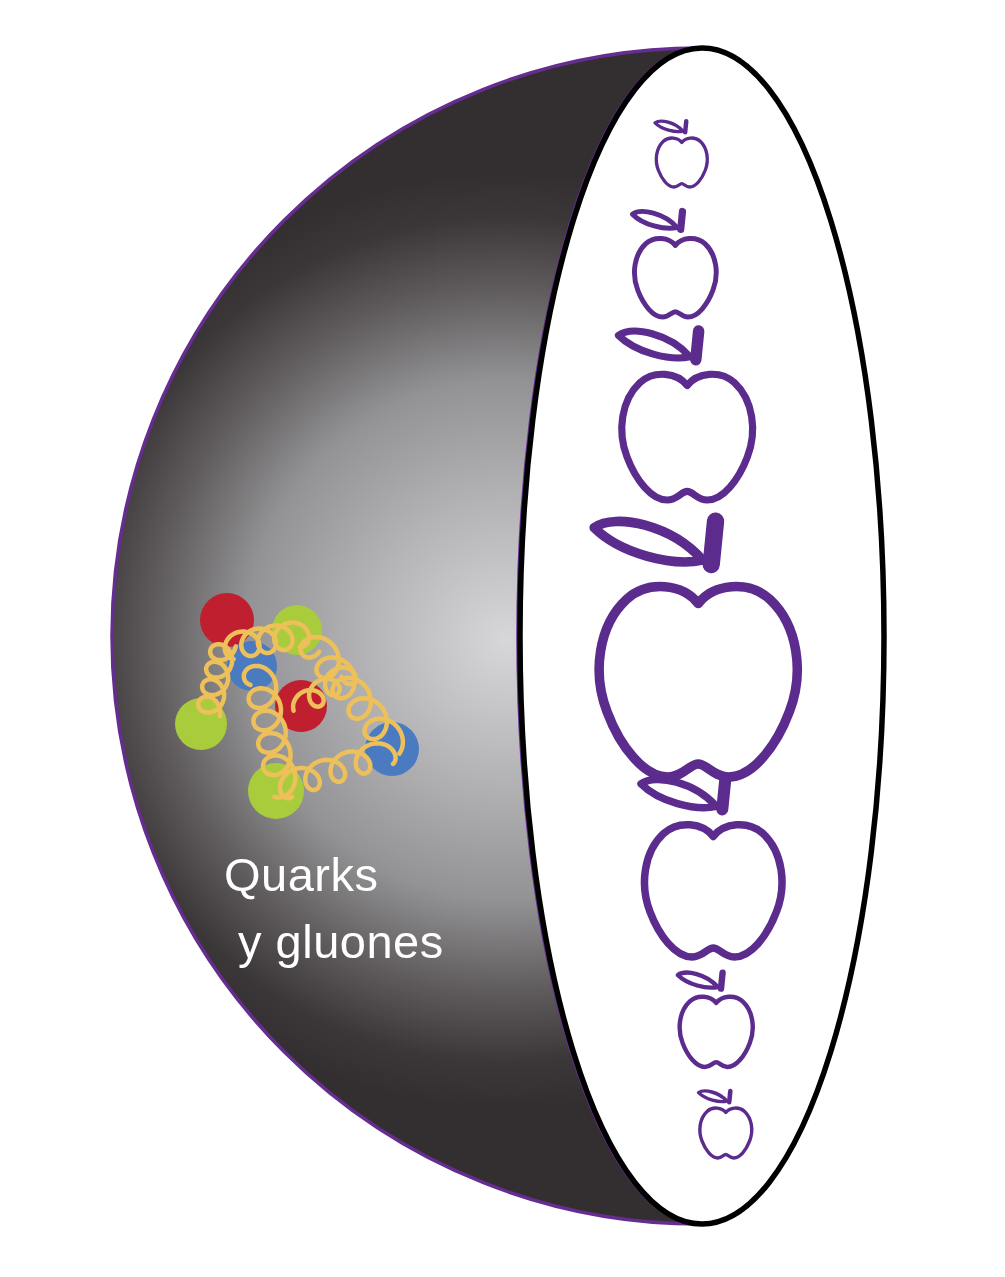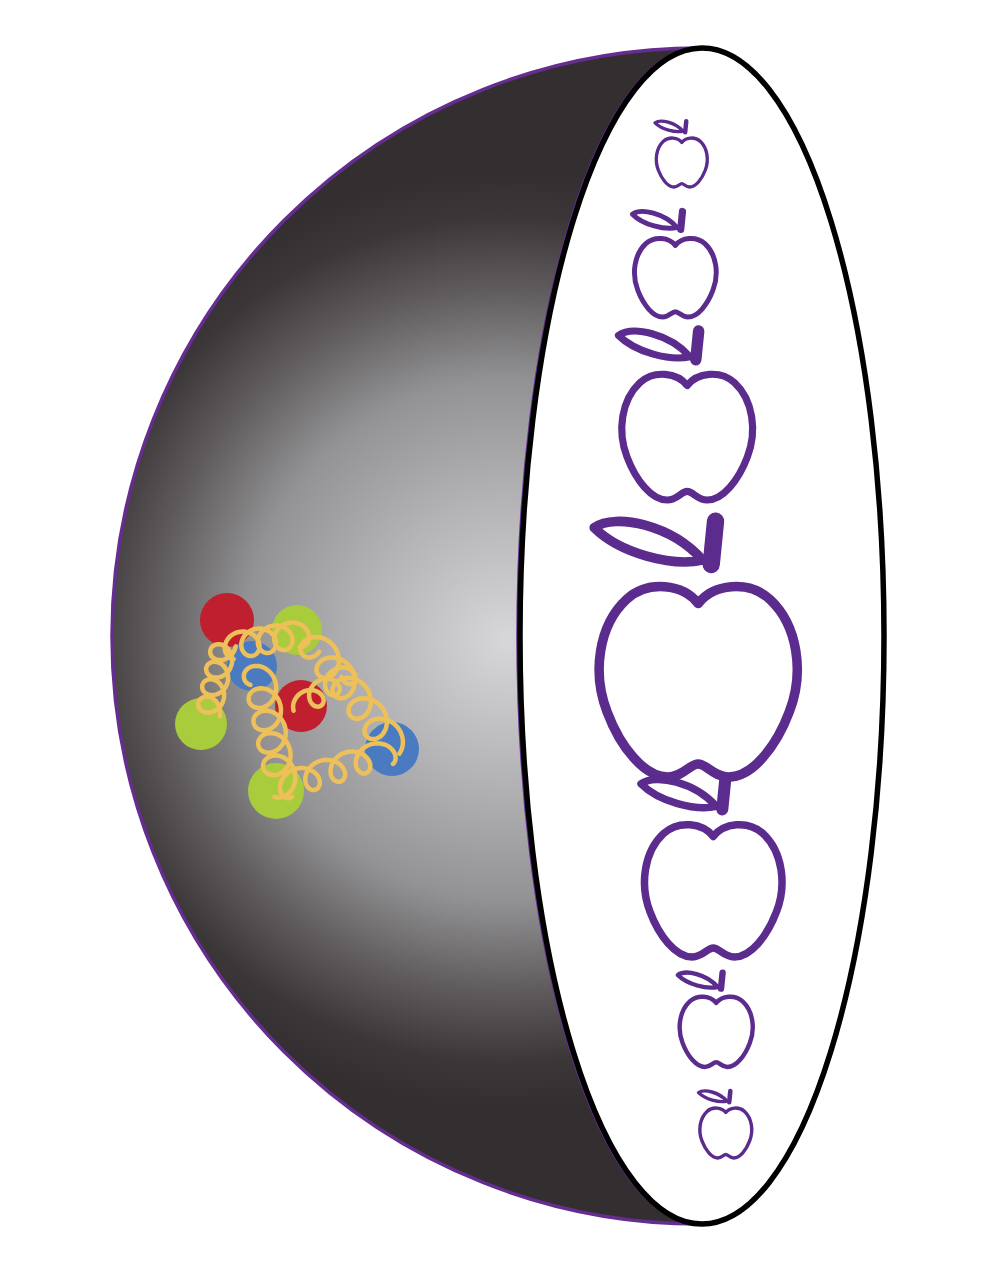--- a/index.html
+++ b/index.html
@@ -88,13 +88,17 @@
     <g id="gluons" fill="none" stroke="var(--gluon-gold, #edc05a)" stroke-width="4.5" stroke-linecap="round" stroke-linejoin="round">
         <path d="M233.6 659.0L232.0 658.7L230.4 658.1L229.0 657.2L227.7 656.0L226.6 654.5L225.7 652.9L225.1 651.0L224.8 649.1L224.8 647.0L225.1 644.9L225.8 642.8L226.7 640.7L228.0 638.8L229.5 637.0L231.3 635.4L233.3 634.1L235.5 633.0L237.8 632.2L240.2 631.7L242.6 631.5L245.1 631.6L247.5 632.1L249.7 632.9L251.8 633.9L253.8 635.2L255.5 636.7L256.9 638.4L258.0 640.2L258.9 642.2L259.4 644.1L259.6 646.1L259.4 648.0L259.0 649.8L258.3 651.4L257.4 652.8L256.2 654.0L254.8 655.0L253.3 655.6L251.7 656.0L250.1 656.0L248.5 655.7L246.9 655.1L245.5 654.2L244.2 653.0L243.1 651.5L242.2 649.9L241.6 648.0L241.3 646.1L241.3 644.0L241.6 641.9L242.3 639.8L243.2 637.7L244.5 635.8L246.0 634.0L247.8 632.4L249.8 631.1L252.0 630.0L254.3 629.2L256.7 628.7L259.1 628.5L261.6 628.6L264.0 629.1L266.2 629.9L268.3 630.9L270.3 632.2L272.0 633.7L273.4 635.4L274.5 637.2L275.4 639.2L275.9 641.1L276.1 643.1L275.9 645.0L275.5 646.8L274.8 648.4L273.9 649.8L272.7 651.0L271.3 652.0L269.8 652.6L268.2 653.0L266.6 653.0L265.0 652.7L263.4 652.1L262.0 651.2L260.7 650.0L259.6 648.5L258.7 646.9L258.1 645.0L257.8 643.1L257.8 641.0L258.1 638.9L258.8 636.8L259.7 634.7L261.0 632.8L262.5 631.0L264.3 629.4L266.3 628.1L268.5 627.0L270.8 626.2L273.2 625.7L275.6 625.5L278.1 625.6L280.5 626.1L282.7 626.9L284.8 627.9L286.8 629.2L288.5 630.7L289.9 632.4L291.0 634.2L291.9 636.2L292.4 638.1L292.6 640.1L292.4 642.0L292.0 643.8L291.3 645.4L290.4 646.8L289.2 648.0L287.8 649.0L286.3 649.6L284.7 650.0L283.1 650.0L281.5 649.7L279.9 649.1L278.5 648.2L277.2 647.0L276.1 645.5L275.2 643.9L274.6 642.0L274.3 640.1L274.3 638.0L274.6 635.9L275.3 633.8L276.2 631.7L277.5 629.8L279.0 628.0L280.8 626.4L282.8 625.1L285.0 624.0L287.3 623.2L289.7 622.7L292.1 622.5L294.6 622.6L297.0 623.1L299.2 623.9L301.3 624.9L303.3 626.2L305.0 627.7L306.4 629.4L307.5 631.2L308.4 633.2L308.9 635.1L309.1 637.1L308.9 639.0L308.5 640.8L307.8 642.4L306.9 643.8L305.7 645.0L304.3 646.0L302.8 646.6L301.2 647.0L299.6 647.0"></path>
         <path d="M235.8 646.4L235.1 648.6L234.2 650.8L233.1 652.8L231.7 654.6L230.1 656.2L228.4 657.5L226.5 658.6L224.6 659.4L222.6 659.9L220.6 660.1L218.7 660.1L216.9 659.7L215.2 659.1L213.8 658.2L212.5 657.2L211.5 656.0L210.7 654.7L210.3 653.2L210.1 651.8L210.2 650.4L210.7 649.0L211.4 647.7L212.3 646.6L213.5 645.7L214.9 644.9L216.4 644.5L218.1 644.3L219.8 644.3L221.6 644.7L223.4 645.4L225.1 646.3L226.7 647.6L228.2 649.0L229.4 650.8L230.5 652.7L231.3 654.8L231.9 657.0L232.1 659.3L232.1 661.6L231.8 663.9L231.1 666.1L230.2 668.3L229.1 670.3L227.7 672.1L226.1 673.7L224.4 675.0L222.5 676.1L220.6 676.9L218.6 677.4L216.6 677.6L214.7 677.6L212.9 677.2L211.2 676.6L209.8 675.7L208.5 674.7L207.5 673.5L206.7 672.2L206.3 670.7L206.1 669.3L206.2 667.9L206.7 666.5L207.4 665.2L208.3 664.1L209.5 663.2L210.9 662.4L212.4 662.0L214.1 661.8L215.8 661.8L217.6 662.2L219.4 662.9L221.1 663.8L222.7 665.1L224.2 666.5L225.4 668.3L226.5 670.2L227.3 672.3L227.9 674.5L228.1 676.8L228.1 679.1L227.8 681.4L227.1 683.6L226.2 685.8L225.1 687.8L223.7 689.6L222.1 691.2L220.4 692.5L218.5 693.6L216.6 694.4L214.6 694.9L212.6 695.1L210.7 695.1L208.9 694.7L207.2 694.1L205.8 693.2L204.5 692.2L203.5 691.0L202.7 689.7L202.3 688.2L202.1 686.8L202.2 685.4L202.7 684.0L203.4 682.7L204.3 681.6L205.5 680.7L206.9 679.9L208.4 679.5L210.1 679.3L211.8 679.3L213.6 679.7L215.4 680.4L217.1 681.3L218.7 682.6L220.2 684.0L221.4 685.8L222.5 687.7L223.3 689.8L223.9 692.0L224.1 694.3L224.1 696.6L223.8 698.9L223.1 701.1L222.2 703.3L221.1 705.3L219.7 707.1L218.1 708.7L216.4 710.0L214.5 711.1L212.6 711.9L210.6 712.4L208.6 712.6L206.7 712.6L204.9 712.2L203.2 711.6L201.8 710.7L200.5 709.7L199.5 708.5L198.7 707.2L198.3 705.7L198.1 704.3L198.2 702.9L198.7 701.5L199.4 700.2L200.3 699.1L201.5 698.2L202.9 697.4L204.4 697.0L206.1 696.8L207.8 696.8L209.6 697.2L211.4 697.9L213.1 698.8L214.7 700.1L216.2 701.5L217.4 703.3L218.5 705.2L219.3 707.3L219.9 709.5L220.1 711.8L220.1 714.1L219.8 716.4"></path>
         <path d="M319.3 651.7L317.8 653.6L316.0 655.1L314.2 656.2L312.2 657.0L310.3 657.5L308.4 657.5L306.6 657.2L304.9 656.6L303.5 655.6L302.3 654.4L301.3 653.0L300.7 651.4L300.5 649.6L300.6 647.8L301.1 645.9L302.0 644.1L303.2 642.4L304.7 640.9L306.6 639.5L308.7 638.5L311.0 637.6L313.6 637.2L316.2 637.0L319.0 637.3L321.7 637.8L324.4 638.8L327.0 640.1L329.5 641.8L331.7 643.7L333.7 646.0L335.5 648.4L336.9 651.1L337.9 653.9L338.6 656.7L338.9 659.6L338.8 662.4L338.4 665.1L337.7 667.7L336.6 670.0L335.3 672.1L333.8 674.0L332.0 675.5L330.2 676.6L328.2 677.4L326.3 677.9L324.4 677.9L322.6 677.6L320.9 677.0L319.5 676.0L318.3 674.8L317.3 673.4L316.7 671.8L316.5 670.0L316.6 668.2L317.1 666.3L318.0 664.5L319.2 662.8L320.7 661.3L322.6 659.9L324.7 658.9L327.0 658.0L329.6 657.6L332.2 657.4L335.0 657.7L337.7 658.2L340.4 659.2L343.0 660.5L345.5 662.2L347.7 664.1L349.7 666.4L351.5 668.8L352.9 671.5L353.9 674.3L354.6 677.1L354.9 680.0L354.8 682.8L354.4 685.5L353.7 688.1L352.6 690.4L351.3 692.5L349.8 694.4L348.0 695.9L346.2 697.0L344.2 697.8L342.3 698.3L340.4 698.3L338.6 698.0L336.9 697.4L335.5 696.4L334.3 695.2L333.3 693.8L332.7 692.2L332.5 690.4L332.6 688.6L333.1 686.7L334.0 684.9L335.2 683.2L336.7 681.7L338.6 680.3L340.7 679.3L343.0 678.4L345.6 678.0L348.2 677.8L351.0 678.1L353.7 678.6L356.4 679.6L359.0 680.9L361.5 682.6L363.7 684.5L365.7 686.8L367.5 689.2L368.9 691.9L369.9 694.7L370.6 697.5L370.9 700.4L370.8 703.2L370.4 705.9L369.7 708.5L368.6 710.8L367.3 712.9L365.8 714.8L364.0 716.3L362.2 717.4L360.2 718.2L358.3 718.7L356.4 718.7L354.6 718.4L352.9 717.8L351.5 716.8L350.3 715.6L349.3 714.2L348.7 712.6L348.5 710.8L348.6 709.0L349.1 707.1L350.0 705.3L351.2 703.6L352.7 702.1L354.6 700.7L356.7 699.7L359.0 698.8L361.6 698.4L364.2 698.2L367.0 698.5L369.7 699.0L372.4 700.0L375.0 701.3L377.5 703.0L379.7 704.9L381.7 707.2L383.5 709.6L384.9 712.3L385.9 715.1L386.6 717.9L386.9 720.8L386.8 723.6L386.4 726.3L385.7 728.9L384.6 731.2L383.3 733.3L381.8 735.2L380.0 736.7L378.2 737.8L376.2 738.6L374.3 739.1L372.4 739.1L370.6 738.8L368.9 738.2L367.5 737.2L366.3 736.0L365.3 734.6L364.7 733.0L364.5 731.2L364.6 729.4L365.1 727.5L366.0 725.7L367.2 724.0L368.7 722.5L370.6 721.1L372.7 720.1L375.0 719.2L377.6 718.8L380.2 718.6L383.0 718.9L385.7 719.4L388.4 720.4L391.0 721.7L393.5 723.4L395.7 725.3L397.7 727.6L399.5 730.0L400.9 732.7L401.9 735.5L402.6 738.3L402.9 741.2L402.8 744.0L402.4 746.7L401.7 749.3L400.6 751.6L399.3 753.7"></path>
         <path d="M250.4 684.9L248.6 684.2L247.0 683.1L245.7 681.8L244.7 680.3L244.1 678.6L243.8 676.8L243.9 675.1L244.3 673.3L245.1 671.6L246.3 670.0L247.7 668.7L249.5 667.5L251.5 666.7L253.7 666.1L256.0 665.9L258.4 666.0L260.9 666.5L263.4 667.4L265.7 668.7L268.0 670.3L270.0 672.2L271.8 674.3L273.4 676.8L274.6 679.4L275.5 682.2L276.0 685.1L276.2 688.0L276.0 690.9L275.5 693.7L274.5 696.4L273.3 698.9L271.8 701.1L270.1 703.1L268.1 704.8L266.0 706.1L263.8 707.1L261.6 707.7L259.4 707.9L257.2 707.8L255.2 707.3L253.4 706.6L251.8 705.5L250.5 704.2L249.5 702.7L248.9 701.0L248.6 699.2L248.7 697.5L249.1 695.7L249.9 694.0L251.1 692.4L252.5 691.1L254.3 689.9L256.3 689.1L258.5 688.5L260.8 688.3L263.2 688.4L265.7 688.9L268.2 689.8L270.5 691.1L272.8 692.7L274.8 694.6L276.6 696.7L278.2 699.2L279.4 701.8L280.3 704.6L280.8 707.5L281.0 710.4L280.8 713.3L280.3 716.1L279.3 718.8L278.1 721.3L276.6 723.5L274.9 725.5L272.9 727.2L270.8 728.5L268.6 729.5L266.4 730.1L264.2 730.3L262.0 730.2L260.0 729.7L258.2 729.0L256.6 727.9L255.3 726.6L254.3 725.1L253.7 723.4L253.4 721.6L253.5 719.9L253.9 718.1L254.7 716.4L255.9 714.8L257.3 713.5L259.1 712.3L261.1 711.5L263.3 710.9L265.6 710.7L268.0 710.8L270.5 711.3L273.0 712.2L275.3 713.5L277.6 715.1L279.6 717.0L281.4 719.1L283.0 721.6L284.2 724.2L285.1 727.0L285.6 729.9L285.8 732.8L285.6 735.7L285.1 738.5L284.1 741.2L282.9 743.7L281.4 745.9L279.7 747.9L277.7 749.6L275.6 750.9L273.4 751.9L271.2 752.5L269.0 752.7L266.8 752.6L264.8 752.1L263.0 751.4L261.4 750.3L260.1 749.0L259.1 747.5L258.5 745.8L258.2 744.0L258.3 742.3L258.7 740.5L259.5 738.8L260.7 737.2L262.1 735.9L263.9 734.7L265.9 733.9L268.1 733.3L270.4 733.1L272.8 733.2L275.3 733.7L277.8 734.6L280.1 735.9L282.4 737.5L284.4 739.4L286.2 741.5L287.8 744.0L289.0 746.6L289.9 749.4L290.4 752.3L290.6 755.2L290.4 758.1L289.9 760.9L288.9 763.6L287.7 766.1L286.2 768.3L284.5 770.3L282.5 772.0L280.4 773.3L278.2 774.3L276.0 774.9L273.8 775.1L271.6 775.0L269.6 774.5L267.8 773.8L266.2 772.7L264.9 771.4L263.9 769.9L263.3 768.2L263.0 766.4L263.1 764.7L263.5 762.9L264.3 761.2L265.5 759.6L266.9 758.3L268.7 757.1L270.7 756.3L272.9 755.7L275.2 755.5L277.6 755.6L280.1 756.1L282.6 757.0L284.9 758.3L287.2 759.9L289.2 761.8L291.0 763.9L292.6 766.4L293.8 769.0L294.7 771.8L295.2 774.7L295.4 777.6L295.2 780.5L294.7 783.3L293.7 786.0L292.5 788.5L291.0 790.7L289.3 792.7L287.3 794.4L285.2 795.7L283.0 796.7L280.8 797.3L278.6 797.5L276.4 797.4L274.4 796.9"></path>
         <path d="M292.0 796.9L290.9 797.7L289.6 798.2L288.2 798.3L286.8 798.2L285.4 797.7L284.1 796.9L282.9 795.8L281.8 794.4L281.0 792.8L280.4 791.0L280.0 789.0L280.0 786.8L280.3 784.6L280.9 782.4L281.8 780.1L283.0 778.0L284.5 775.9L286.3 774.1L288.3 772.4L290.6 770.9L293.0 769.8L295.6 768.9L298.2 768.3L300.9 768.1L303.5 768.1L306.1 768.5L308.6 769.2L310.9 770.2L313.0 771.4L314.9 772.8L316.5 774.4L317.8 776.1L318.8 777.9L319.4 779.7L319.8 781.5L319.8 783.3L319.6 784.9L319.0 786.4L318.3 787.7L317.3 788.7L316.1 789.4L314.8 789.9L313.4 790.1L312.0 789.9L310.6 789.4L309.3 788.6L308.1 787.5L307.1 786.2L306.2 784.5L305.6 782.7L305.3 780.7L305.3 778.6L305.5 776.4L306.1 774.1L307.0 771.9L308.2 769.7L309.8 767.7L311.6 765.8L313.6 764.1L315.9 762.7L318.3 761.5L320.8 760.6L323.5 760.1L326.1 759.8L328.8 759.9L331.4 760.3L333.9 761.0L336.2 761.9L338.3 763.1L340.1 764.5L341.7 766.1L343.0 767.9L344.0 769.7L344.7 771.5L345.0 773.3L345.1 775.0L344.8 776.7L344.3 778.1L343.5 779.4L342.5 780.4L341.4 781.2L340.1 781.7L338.7 781.8L337.3 781.7L335.9 781.2L334.6 780.4L333.4 779.3L332.3 777.9L331.5 776.3L330.9 774.5L330.5 772.5L330.5 770.3L330.8 768.1L331.4 765.9L332.3 763.6L333.5 761.5L335.0 759.4L336.8 757.6L338.8 755.9L341.1 754.4L343.5 753.3L346.1 752.4L348.7 751.8L351.4 751.6L354.0 751.6L356.6 752.0L359.1 752.7L361.4 753.7L363.5 754.9L365.4 756.3L367.0 757.9L368.3 759.6L369.3 761.4L369.9 763.2L370.3 765.0L370.3 766.8L370.1 768.4L369.5 769.9L368.8 771.2L367.8 772.2L366.6 772.9L365.3 773.4L363.9 773.6L362.5 773.4L361.1 772.9L359.8 772.1L358.6 771.0L357.6 769.7L356.7 768.0L356.1 766.2L355.8 764.2L355.8 762.1L356.0 759.9L356.6 757.6L357.5 755.4L358.7 753.2L360.3 751.2L362.1 749.3L364.1 747.6L366.4 746.2L368.8 745.0L371.3 744.1L374.0 743.6L376.6 743.3L379.3 743.4L381.9 743.8L384.4 744.5L386.7 745.4L388.8 746.6L390.6 748.0L392.2 749.6L393.5 751.4L394.5 753.2L395.2 755.0L395.5 756.8L395.6 758.5L395.3 760.2L394.8 761.6L394.0 762.9L393.0 763.9"></path>
         <path d="M293.6 710.7L293.2 708.8L293.1 706.9L293.2 704.9L293.6 702.9L294.3 700.9L295.3 699.0L296.5 697.2L297.9 695.5L299.5 694.0L301.3 692.7L303.3 691.7L305.3 690.9L307.4 690.3L309.6 690.1L311.7 690.1L313.7 690.3L315.6 690.9L317.4 691.6L319.0 692.5L320.4 693.7L321.6 694.9L322.5 696.3L323.2 697.7L323.6 699.2L323.7 700.6L323.5 701.9L323.1 703.2L322.5 704.3L321.7 705.2L320.7 705.9L319.5 706.4L318.3 706.7L317.0 706.6L315.6 706.3L314.3 705.8L313.1 704.9L312.0 703.8L311.0 702.5L310.2 701.0L309.6 699.3L309.2 697.5L309.1 695.6L309.2 693.6L309.6 691.6L310.3 689.6L311.3 687.7L312.5 685.9L313.9 684.2L315.5 682.7L317.3 681.4L319.3 680.4L321.3 679.5L323.4 679.0L325.6 678.7L327.7 678.7L329.7 679.0L331.6 679.5L333.4 680.3L335.0 681.2L336.4 682.3L337.6 683.6L338.5 685.0L339.2 686.4L339.6 687.8L339.7 689.2L339.5 690.6L339.1 691.8L338.5 692.9L337.7 693.9L336.7 694.6L335.5 695.1L334.3 695.3L333.0 695.3L331.6 695.0L330.3 694.4L329.1 693.6L328.0 692.5L327.0 691.2L326.2 689.7L325.6 688.0L325.2 686.2L325.1 684.2L325.2 682.3L325.6 680.2L326.3 678.3L327.3 676.3L328.5 674.5L329.9 672.9L331.5 671.4L333.3 670.1L335.3 669.0L337.3 668.2L339.4 667.7L341.6 667.4L343.7 667.4L345.7 667.7L347.6 668.2L349.4 668.9L351.0 669.9L352.4 671.0L353.6 672.3L354.5 673.6L355.2 675.0L355.6 676.5L355.7 677.9L355.5 679.3L355.1 680.5L354.5 681.6L353.7 682.5L352.7 683.3L351.5 683.7L350.3 684.0L349.0 684.0L347.6 683.7L346.3 683.1L345.1 682.3L344.0 681.2L343.0 679.9L342.2 678.4L341.6 676.7"></path>
       </g>
   </svg>
 
+  <div class="caption">
+    <span class="line1">Quarks</span>
+    <span class="line2">y gluones</span>
+  </div>
 </div>
 
 </body></html>

